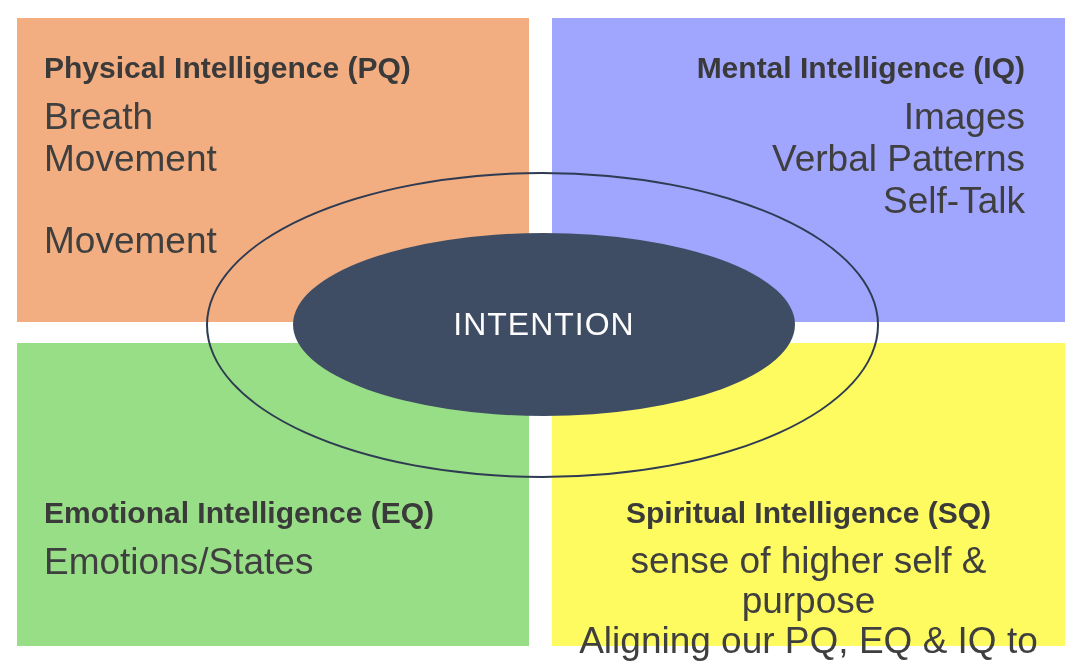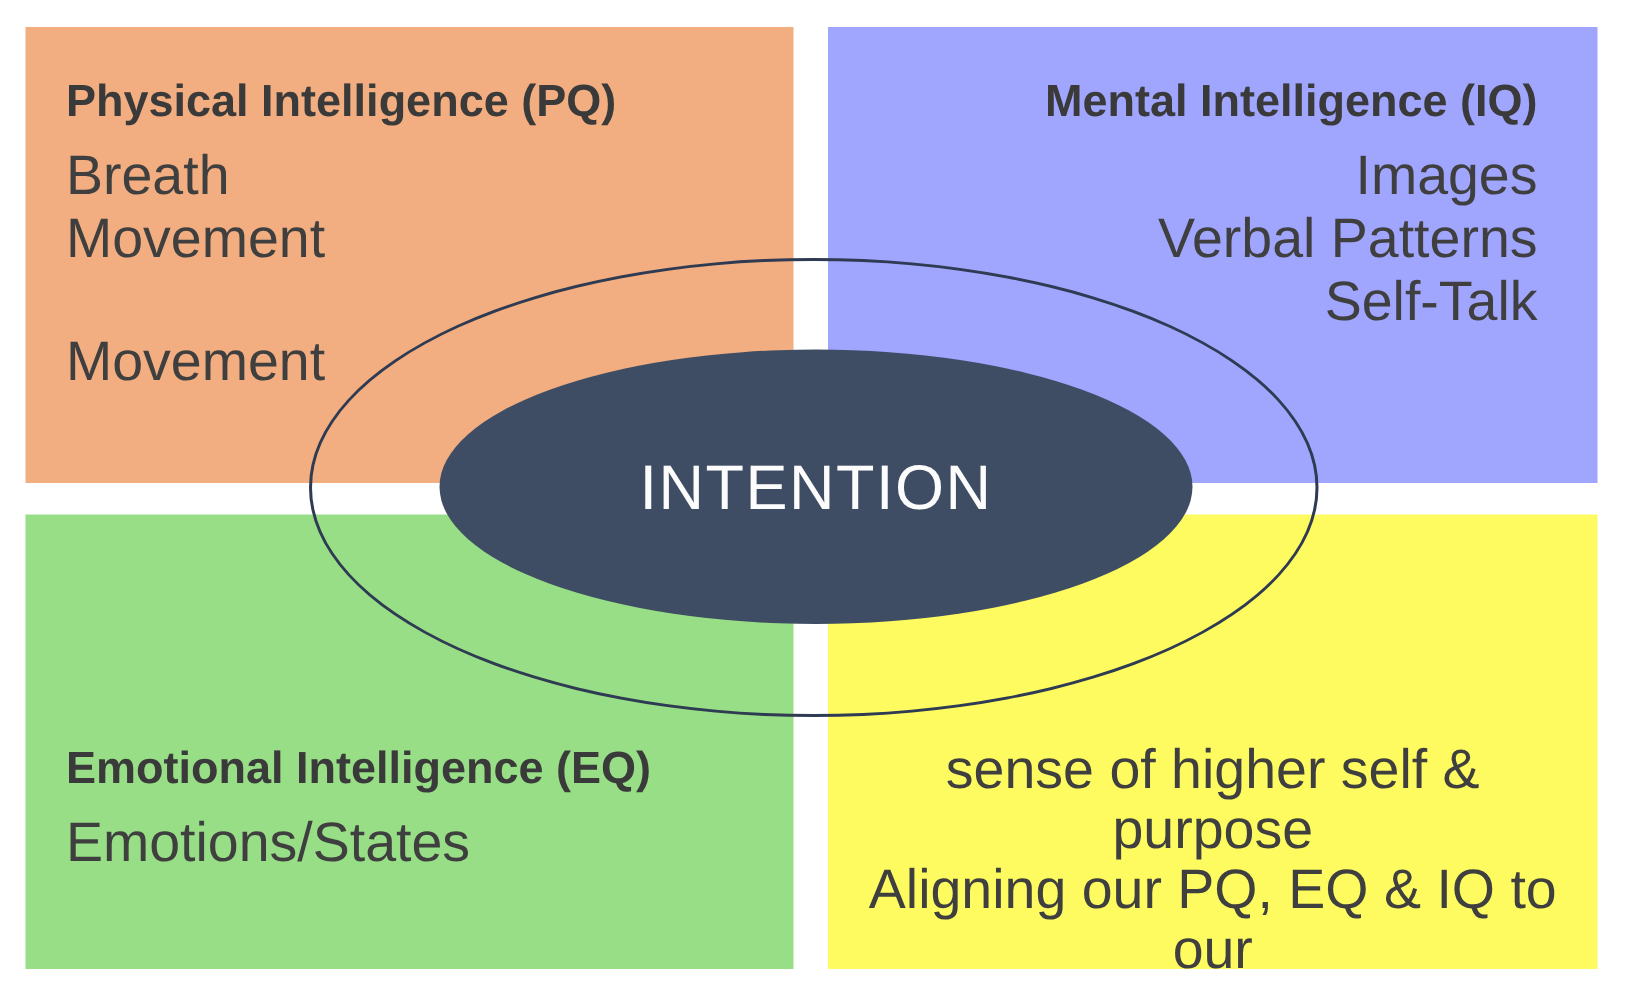--- a/index.html
+++ b/index.html
@@ -62,21 +62,21 @@
     width: 502px;
     height: 183px;
     border-radius: 50%;
     background: #3F4D64;
     display: flex;
     align-items: center;
     justify-content: center;
   }
   .center-label {
     color: #FCFCFC;
-    font-size: 42px;
+    font-size: 32px;
     font-weight: 400;
     letter-spacing: 1px;
     text-align: right;
   }
 </style>
 </head>
 <body>
 
 <div class="canvas">
 
@@ -100,20 +100,21 @@
     <div class="q-content">
       <h2 class="q-title" style="color: rgb(58, 58, 58);">Mental Intelligence (IQ)</h2>
       <div class="q-item" style="color: rgb(63, 63, 63);">Images</div>
       <div class="q-item" style="color: rgb(63, 63, 63);">Verbal Patterns</div>
       <div class="q-item" style="color: rgb(63, 63, 63);">Self-Talk</div>
     </div>
   </section>
 
   <section class="quad quad-sq" style="background-color: rgb(254, 251, 96);">
     <div class="q-content">
+      <h2 class="q-title" style="color: rgb(58, 58, 58);">Spiritual Intelligence (SQ)</h2>
       <div class="q-item" style="color: rgb(63, 63, 63);">sense of higher self &amp; purpose</div>
       <div class="q-item" style="color: rgb(63, 63, 63);">Aligning our PQ, EQ &amp; IQ to our</div>
     </div>
   </section>
 
   <div class="ring" style="border-color: rgb(46, 59, 82);"></div>
 
   <div class="center-ellipse" style="background-color: rgb(63, 77, 100);">
     <span class="center-label" style="color: rgb(252, 252, 252);">INTENTION</span>
   </div>

